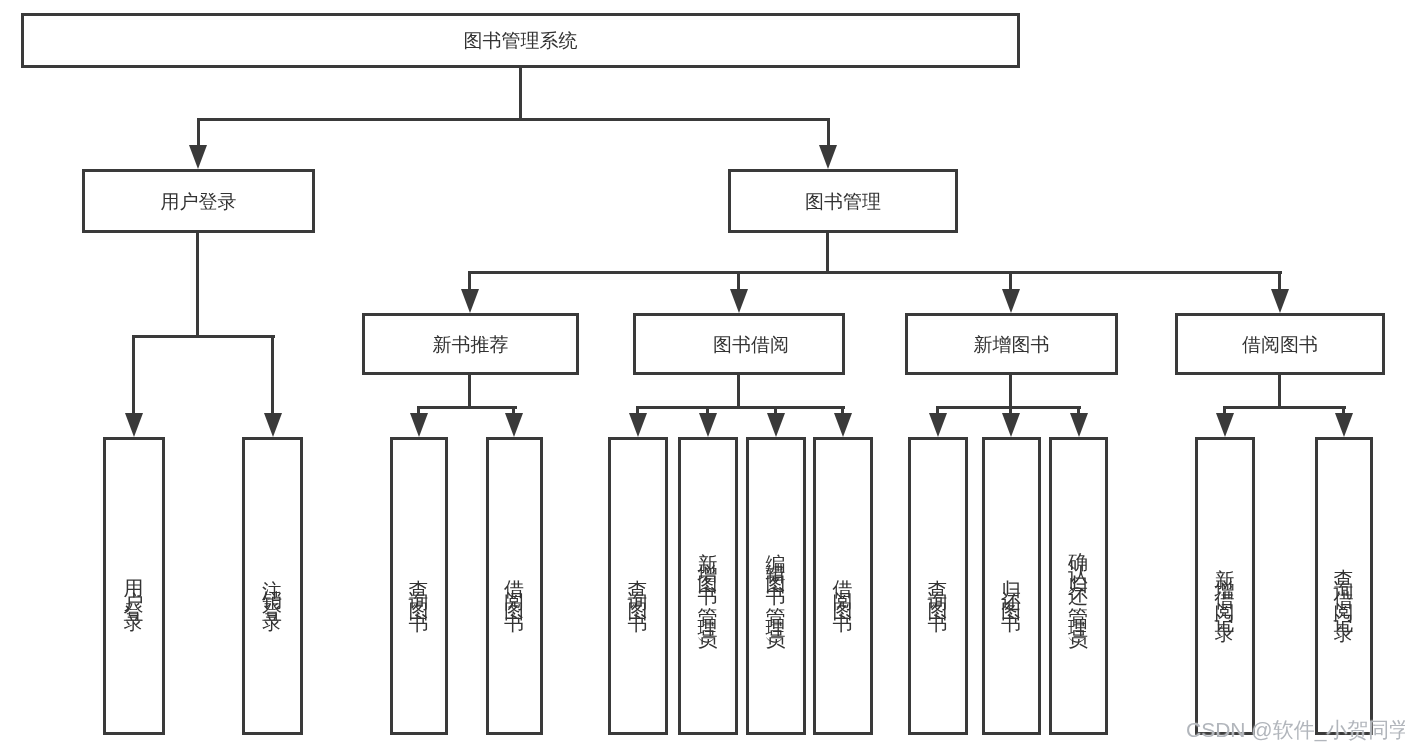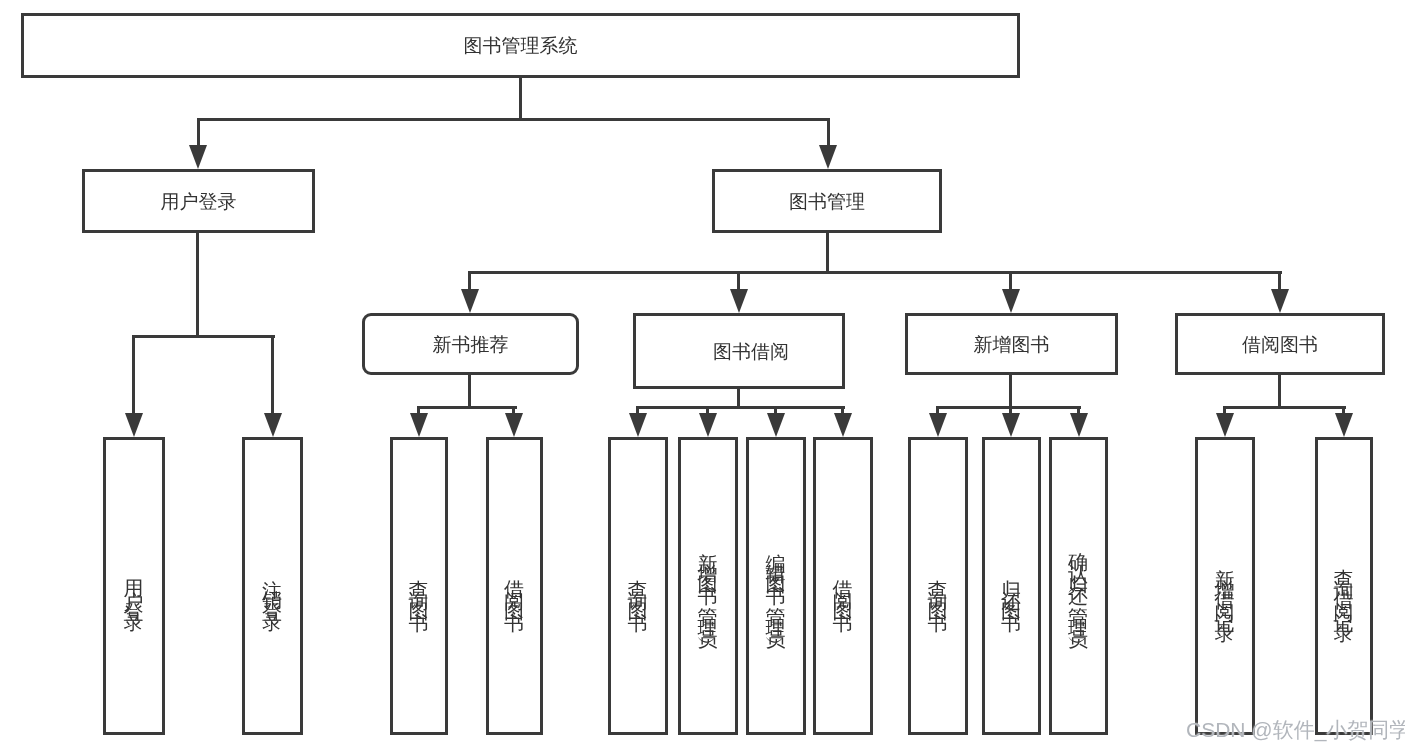--- a/index.html
+++ b/index.html
@@ -29,35 +29,35 @@
     position:absolute; left:1186px; top:716px; z-index:3;
     font-size:21px; color:var(--wm); white-space:nowrap;
     text-shadow:0 0 2px #ffffff;
   }
 </style>
 </head>
 <body>
 
 <div class="canvas">
 
-  <div class="box" style="left:21px;top:13px;width:999px;height:65px;">
+  <div class="box" style="left:21px;top:13px;width:999px;height:55px;">
     <span>图书管理系统</span>
   </div>
 
   <div class="vl" style="left:519px;top:68px;height:53px;"></div>
   <div class="hl" style="left:197px;top:118px;width:633px;"></div>
   <div class="vl" style="left:197px;top:118px;height:30px;"></div>
   <div class="arr" style="left:189px;top:145px;"></div>
   <div class="vl" style="left:827px;top:118px;height:30px;"></div>
   <div class="arr" style="left:819px;top:145px;"></div>
 
   <div class="box" style="left:82px;top:169px;width:233px;height:64px;">
     <span>用户登录</span>
   </div>
-  <div class="box" style="left:712px;top:169px;width:230px;height:64px;">
+  <div class="box" style="left:728px;top:169px;width:230px;height:64px;">
     <span>图书管理</span>
   </div>
 
   <div class="vl" style="left:196px;top:233px;height:105px;"></div>
   <div class="hl" style="left:132px;top:335px;width:143px;"></div>
   <div class="vl" style="left:132px;top:335px;height:82px;"></div>
   <div class="arr" style="left:125px;top:413px;"></div>
   <div class="vl" style="left:271px;top:335px;height:82px;"></div>
   <div class="arr" style="left:264px;top:413px;"></div>
 
@@ -65,24 +65,24 @@
   <div class="hl" style="left:468px;top:271px;width:814px;"></div>
   <div class="vl" style="left:468px;top:271px;height:22px;"></div>
   <div class="arr" style="left:461px;top:289px;"></div>
   <div class="vl" style="left:737px;top:271px;height:22px;"></div>
   <div class="arr" style="left:730px;top:289px;"></div>
   <div class="vl" style="left:1009px;top:271px;height:22px;"></div>
   <div class="arr" style="left:1002px;top:289px;"></div>
   <div class="vl" style="left:1278px;top:271px;height:22px;"></div>
   <div class="arr" style="left:1271px;top:289px;"></div>
 
-  <div class="box" style="left:362px;top:313px;width:217px;height:62px;border-radius:9px;">
+  <div class="box" style="left:362px;top:313px;width:217px;height:62px;">
     <span>新书推荐</span>
   </div>
-  <div class="box" style="left:633px;top:313px;width:212px;height:76px;padding-left:24px;">
+  <div class="box" style="left:633px;top:313px;width:212px;height:62px;padding-left:24px;">
     <span>图书借阅</span>
   </div>
   <div class="box" style="left:905px;top:313px;width:213px;height:62px;">
     <span>新增图书</span>
   </div>
   <div class="box" style="left:1175px;top:313px;width:210px;height:62px;">
     <span>借阅图书</span>
   </div>
 
   <div class="vl" style="left:468px;top:375px;height:34px;"></div>

